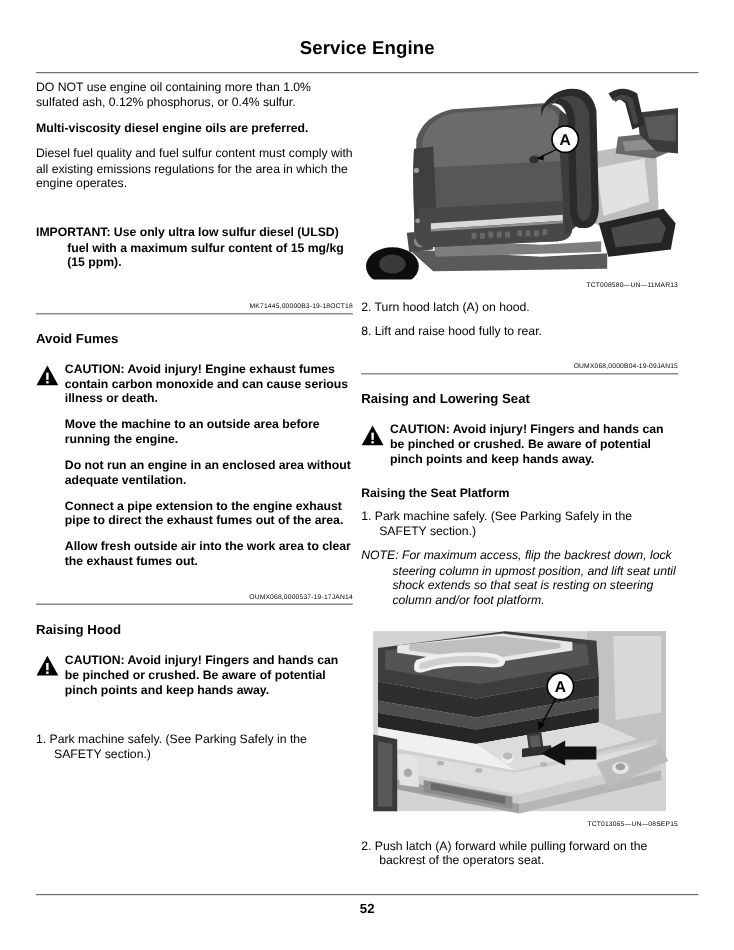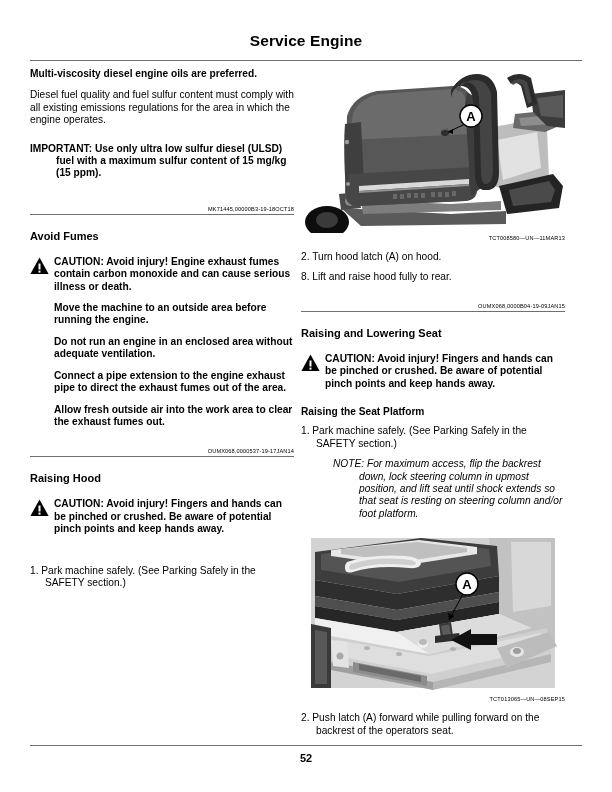--- a/index.html
+++ b/index.html
@@ -76,22 +76,22 @@
   }
 
   
   .hang {
     margin: 0 0 9px 0;
     font-size: 10.2px;
     line-height: 12.4px;
     padding-left: 26px;
     text-indent: -26px;
   }
-  .hang.bold { font-weight: bold; }
-  .hang.ital { font-style: italic; margin-left: 32px; }
+  .hang.bold { font-weight: bold; margin-top: 13px; }
+  .hang.ital { font-style: italic; }
 
   
   .numitem {
     margin: 0 0 8px 0;
     font-size: 10.2px;
     line-height: 12.4px;
     padding-left: 15px;
     text-indent: -15px;
   }
 
@@ -177,20 +177,21 @@
 
 <div class="page">
 
   <div class="page-header">
     <div class="page-header-title">Service Engine</div>
   </div>
   <div class="header-rule"></div>
 
   <div class="col col-left">
 
+    <p class="body">DO NOT use engine oil containing more than 1.0% sulfated ash, 0.12% phosphorus, or 0.4% sulfur.</p>
 
     <p class="body bold">Multi-viscosity diesel engine oils are preferred.</p>
 
     <p class="body">Diesel fuel quality and fuel sulfur content must comply with all existing emissions regulations for the area in which the engine operates.</p>
 
     <div class="spacer-sm"></div>
 
     <p class="hang bold">IMPORTANT: Use only ultra low sulfur diesel (ULSD) fuel with a maximum sulfur content of 15 mg/kg (15 ppm).</p>
 
     <div class="spacer-md"></div>

